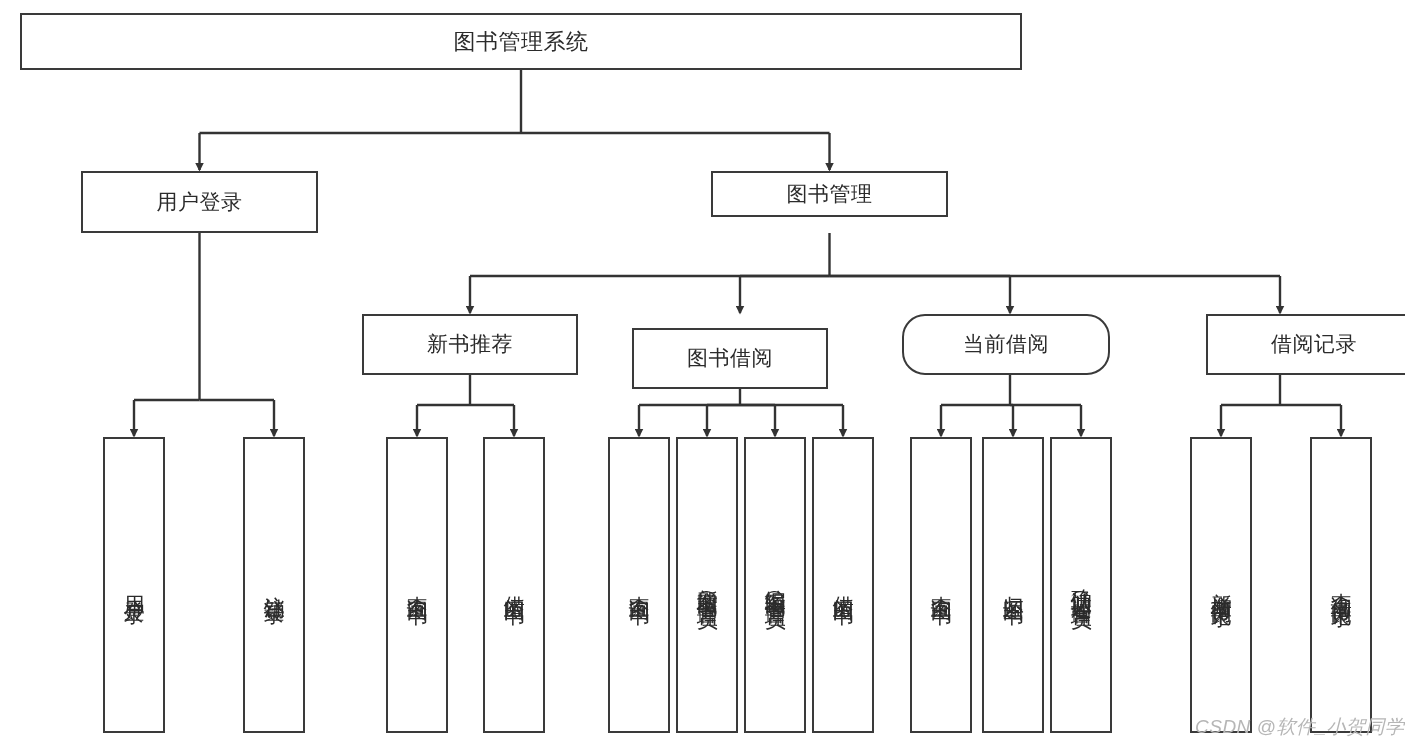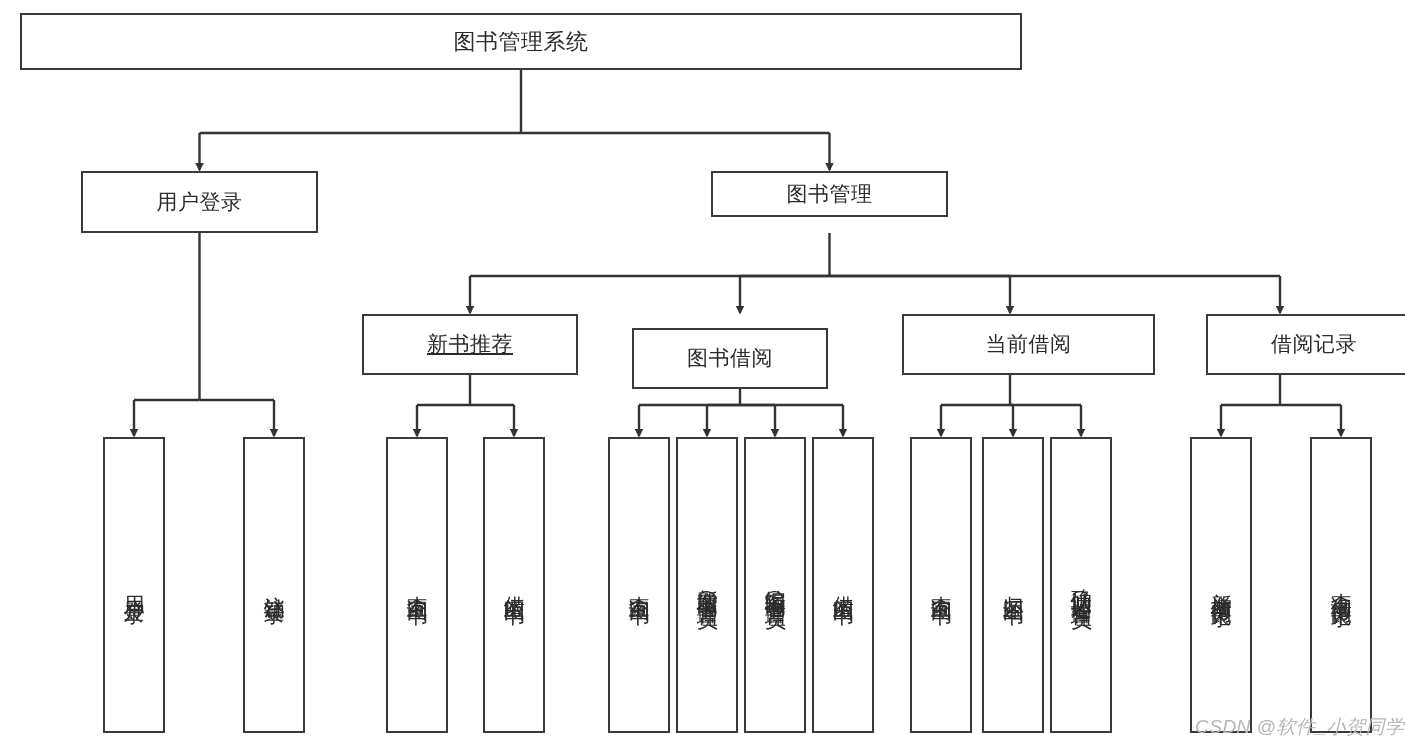--- a/index.html
+++ b/index.html
@@ -136,27 +136,27 @@
   <div id="nodes-layer">
       <div class="node horizontal root" style="left: 20px; top: 13px; width: 1002px; height: 57px;">
         <span class="node-label">图书管理系统</span>
       </div>
       <div class="node horizontal" style="left: 81px; top: 171px; width: 237px; height: 62px;">
         <span class="node-label">用户登录</span>
       </div>
       <div class="node horizontal" style="left: 711px; top: 171px; width: 237px; height: 46px;">
         <span class="node-label">图书管理</span>
       </div>
-      <div class="node horizontal" style="left: 362px; top: 314px; width: 216px; height: 61px; text-decoration: underline;">
+      <div class="node horizontal" style="left: 362px; top: 314px; width: 216px; height: 61px;">
         <span class="node-label">新书推荐</span>
       </div>
       <div class="node horizontal" style="left: 632px; top: 328px; width: 196px; height: 61px;">
         <span class="node-label">图书借阅</span>
       </div>
-      <div class="node horizontal" style="left: 902px; top: 314px; width: 253px; height: 61px;">
+      <div class="node horizontal" style="left: 902px; top: 314px; width: 208px; height: 61px; border-radius: 23px;">
         <span class="node-label">当前借阅</span>
       </div>
       <div class="node horizontal" style="left: 1172px; top: 314px; width: 216px; height: 61px; margin-left: 34px;">
         <span class="node-label">借阅记录</span>
       </div>
       <div class="node vertical" style="left: 103px; top: 437px; width: 62px; height: 296px;">
         <span class="node-label">用户登录</span>
       </div>
       <div class="node vertical" style="left: 243px; top: 437px; width: 62px; height: 296px;">
         <span class="node-label">注销登录</span>

